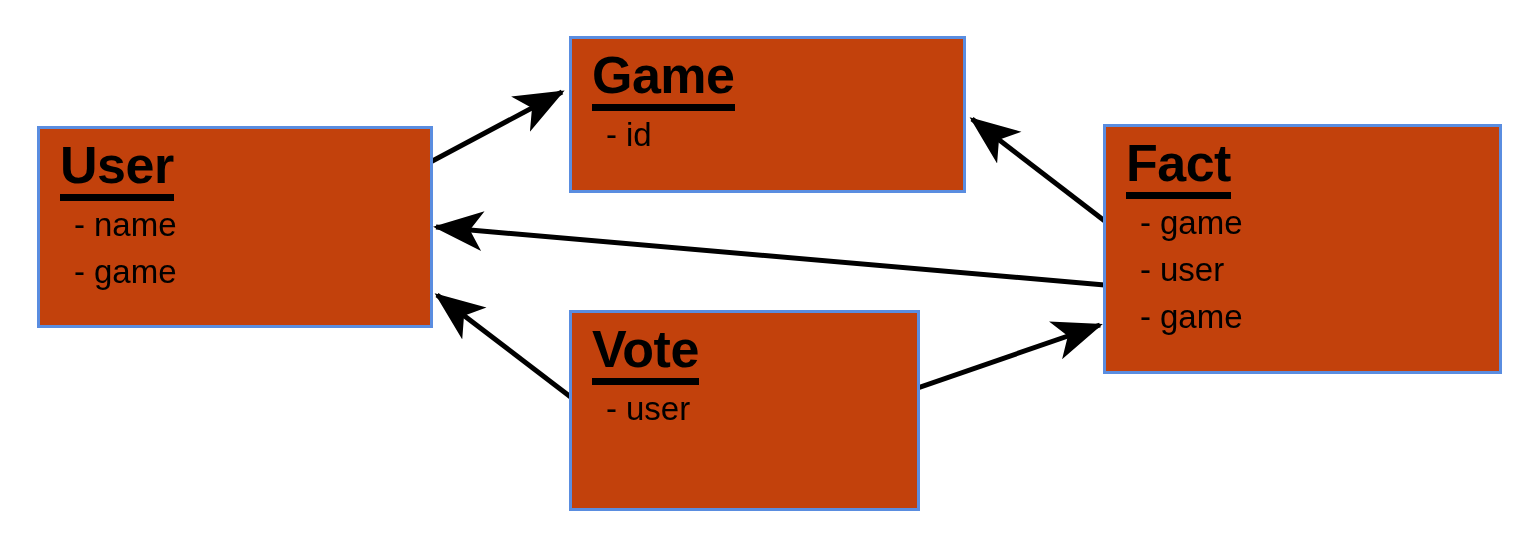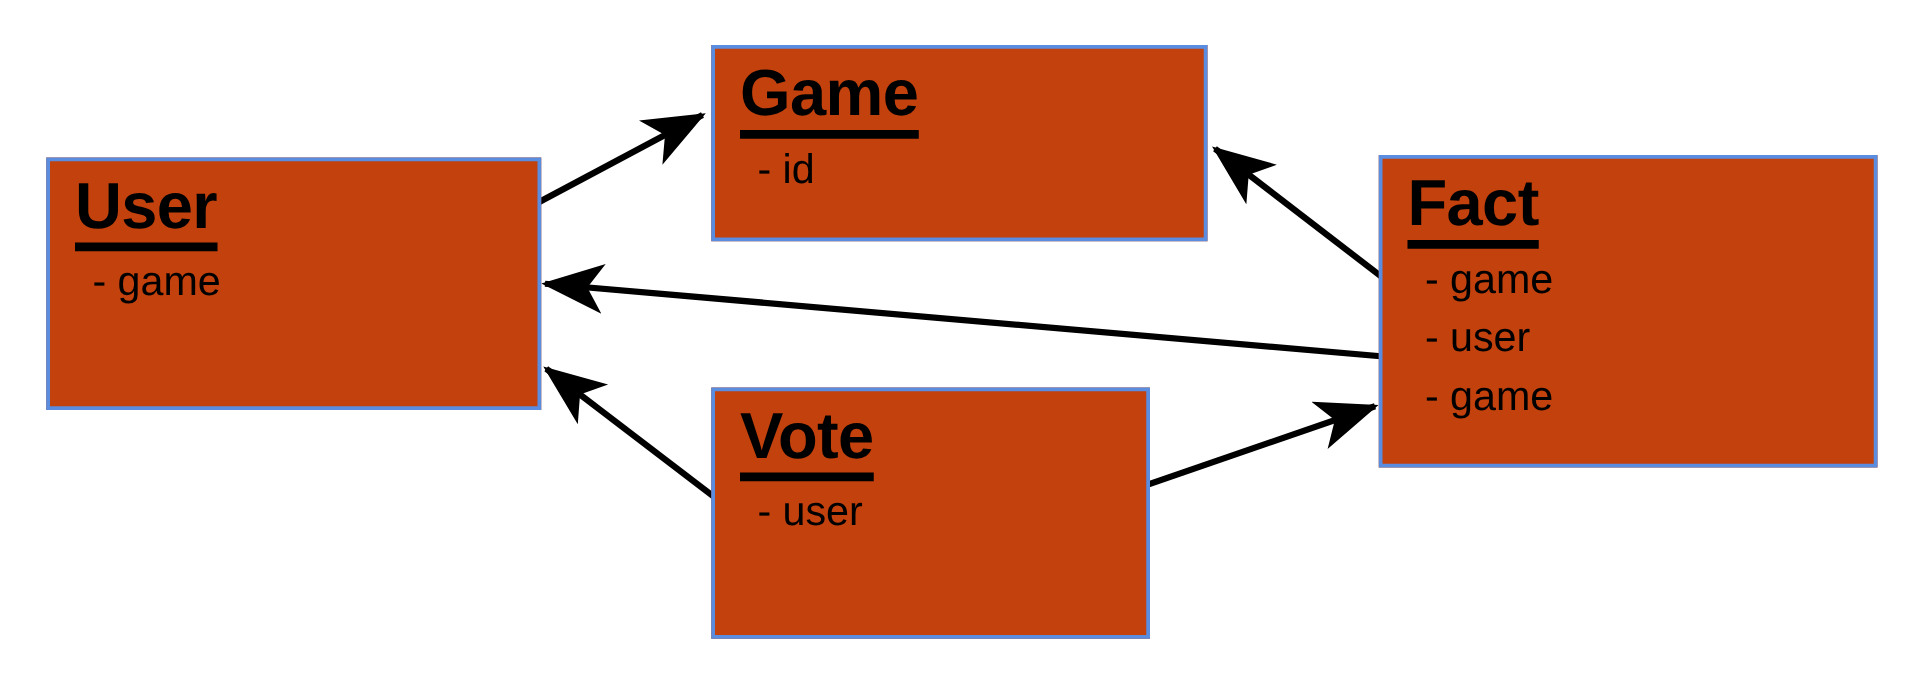--- a/index.html
+++ b/index.html
@@ -87,20 +87,21 @@
         <line x1="697" y1="464" x2="1100" y2="325" stroke="#000000" stroke-width="5" marker-end="url(#arrowhead)"></line>
       </g>
   </svg>
 
   <div class="entity-box" style="left: 37px; top: 126px; width: 396px; height: 202px; border-color: rgb(90, 141, 224);">
     <div class="entity-title-wrap">
       <div class="entity-title">User</div>
       <div class="entity-title-rule" style="width: 114px;"></div>
     </div>
     <ul class="attr-list" style="top: 72px;">
+      <li class="attr-item"><span class="attr-dash">-</span><span>name</span></li>
       <li class="attr-item"><span class="attr-dash">-</span><span>game</span></li>
     </ul>
   </div>
 
   <div class="entity-box" style="left: 569px; top: 36px; width: 397px; height: 157px; border-color: rgb(90, 141, 224);">
     <div class="entity-title-wrap">
       <div class="entity-title">Game</div>
       <div class="entity-title-rule" style="width: 143px;"></div>
     </div>
     <ul class="attr-list" style="top: 72px;">

